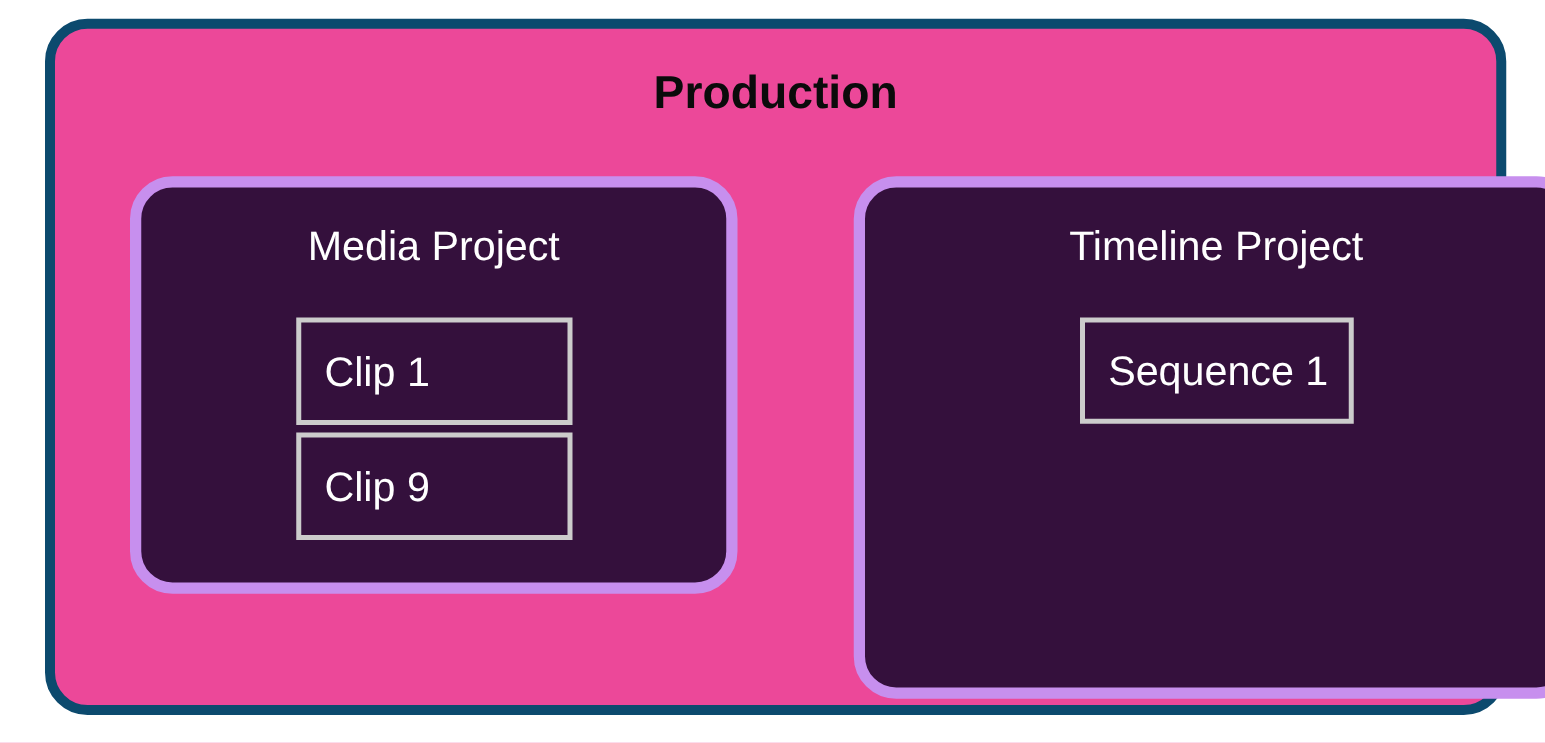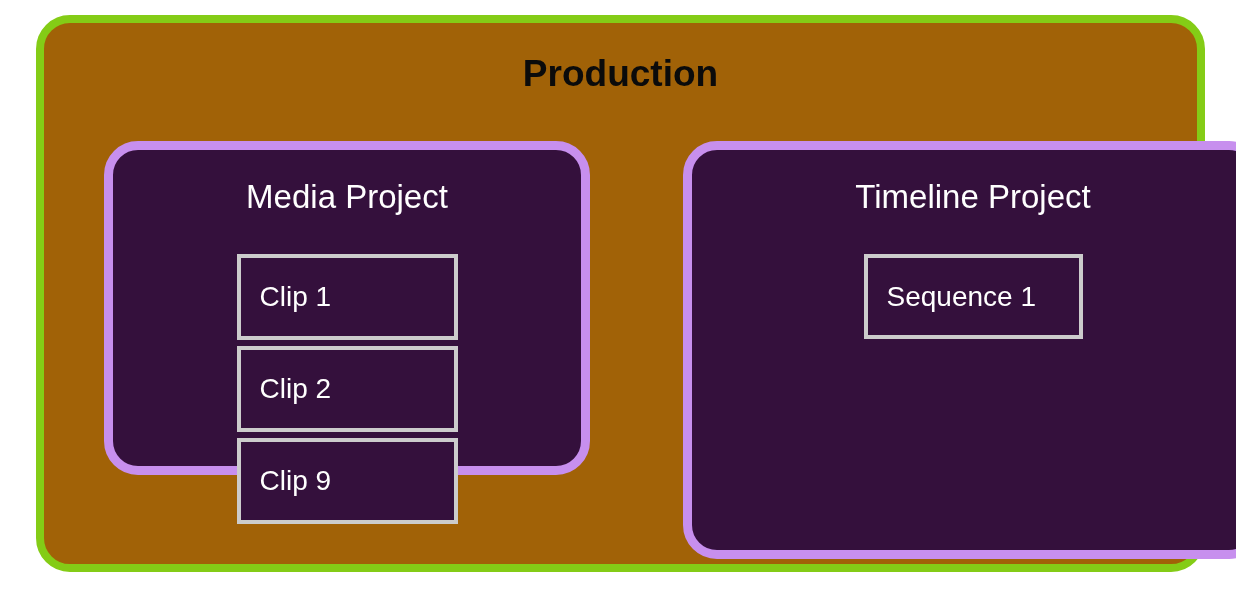--- a/index.html
+++ b/index.html
@@ -22,23 +22,23 @@
   }
 
   
   .production-frame {
     position: absolute;
     left: 36px;
     top: 15px;
     width: 1169px;
     height: 557px;
     box-sizing: border-box;
-    border: 8px solid #84cc16;
+    border: 8px solid #0c4a6e;
     border-radius: 34px;
-    background: #a16207;
+    background: #ec4899;
   }
 
   .production-title {
     position: absolute;
     left: 0;
     right: 0;
     top: 32px;
     text-align: center;
     font-size: 37px;
     font-weight: bold;
@@ -108,21 +108,21 @@
     width: 221px;
     height: 86px;
   }
 
   .item-box.sequence {
     width: 219px;
     height: 85px;
   }
 
   .item-label {
-    font-size: 28px;
+    font-size: 33px;
     color: #ffffff;
     padding-left: 19px;
     line-height: 1;
     white-space: nowrap;
   }
 </style>
 </head>
 <body>
 
 <div id="stage">
@@ -133,23 +133,20 @@
 
     <div class="panel panel-media">
       <div class="panel-title">Media Project</div>
 
       <div class="item-stack">
 
         <div class="item-box clip">
           <span class="item-label">Clip 1</span>
         </div>
 
-        <div class="item-box clip">
-          <span class="item-label">Clip 2</span>
-        </div>
 
         <div class="item-box clip">
           <span class="item-label">Clip 9</span>
         </div>
 
       </div>
     </div>
 
     <div class="panel panel-timeline">
       <div class="panel-title">Timeline Project</div>

